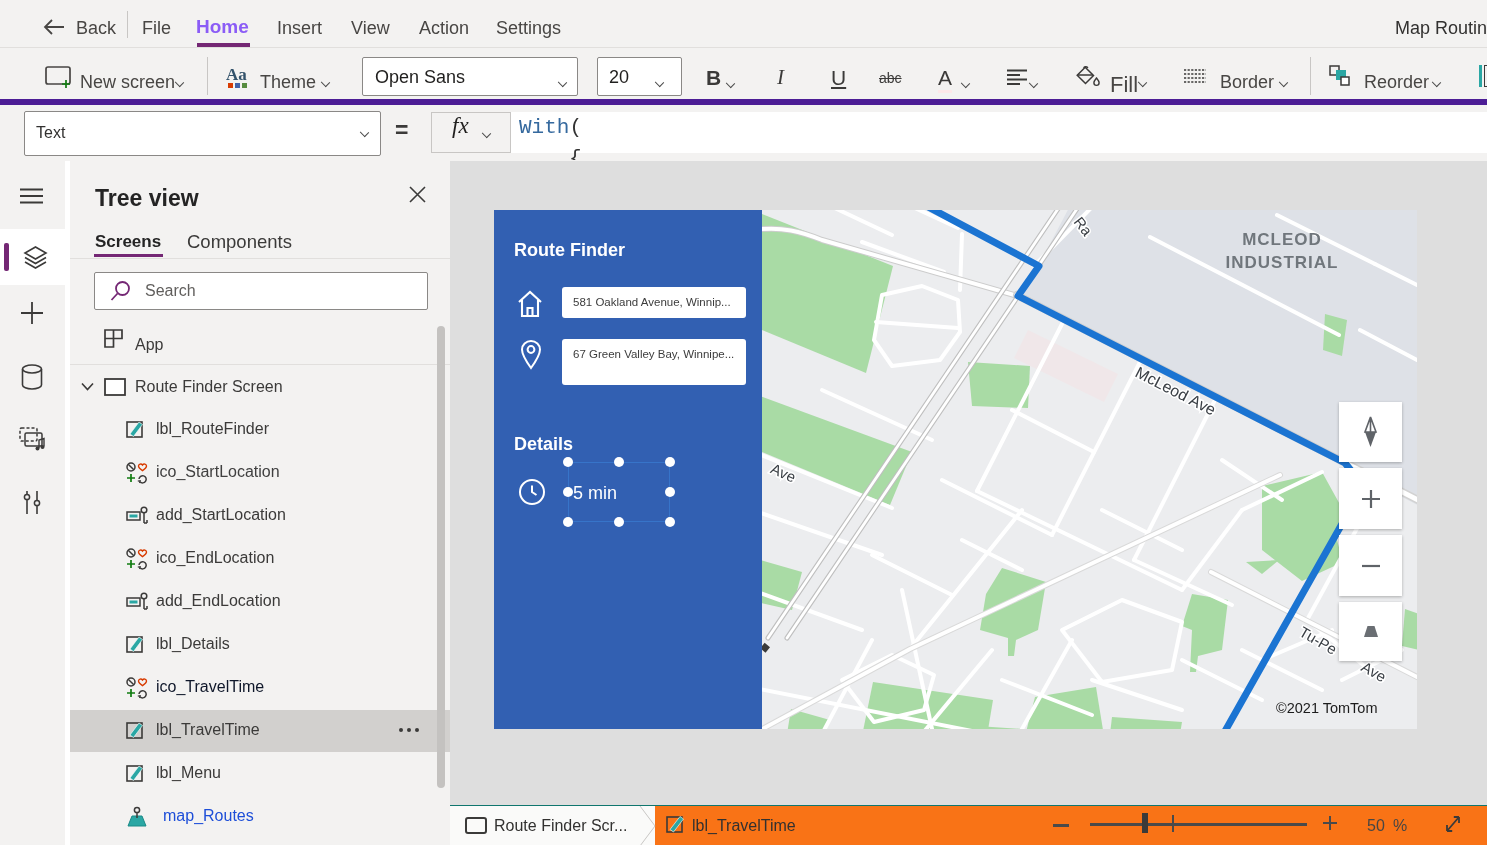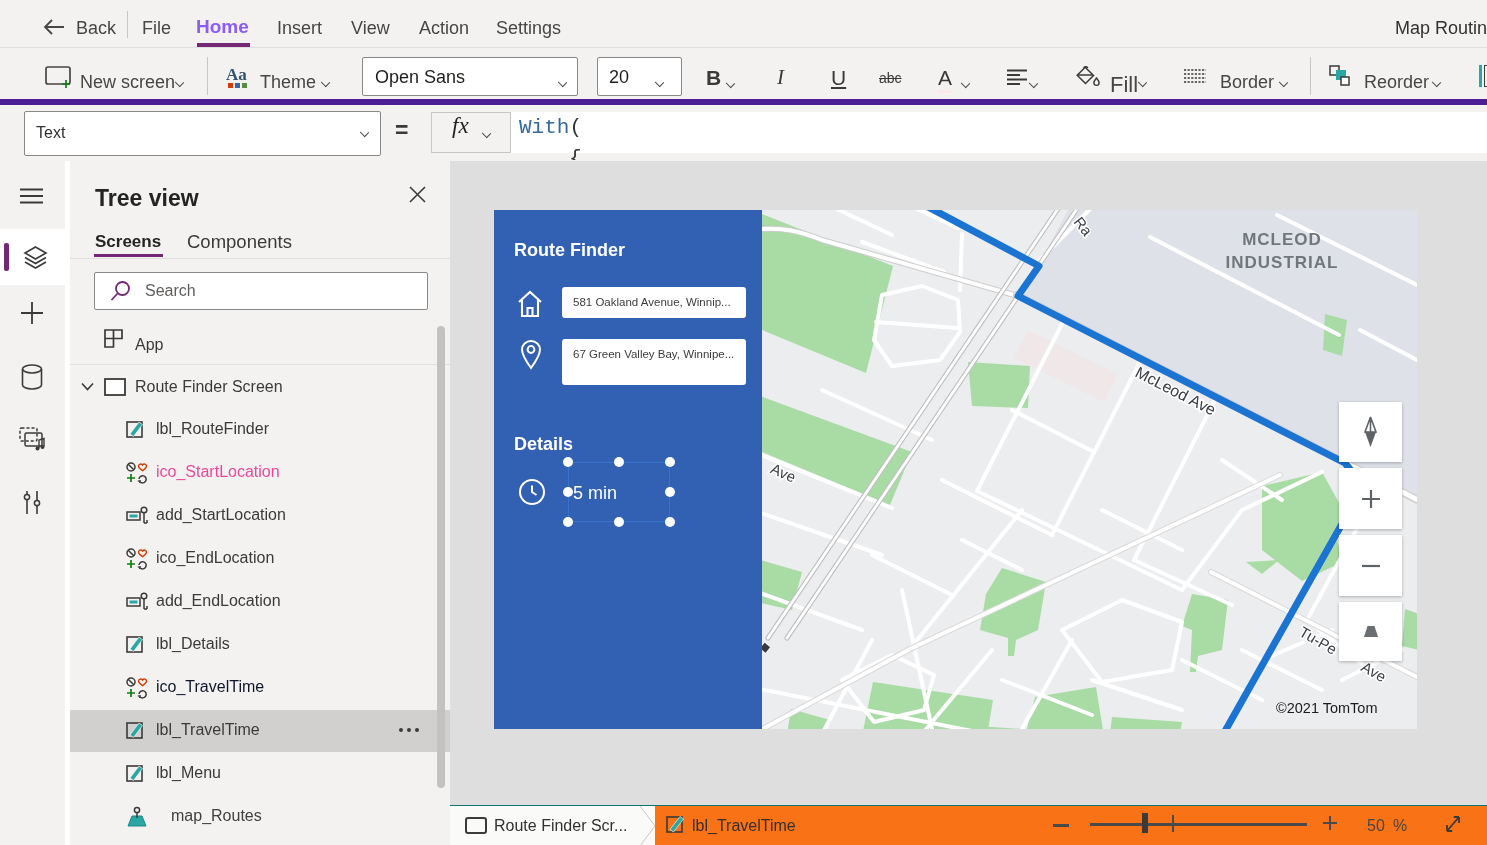--- a/index.html
+++ b/index.html
@@ -172,21 +172,21 @@
       </svg></div>
     <div class="abs" style="left:156px;top:420px;font-size:16px;color:#3b3a39">lbl_RouteFinder</div>
     <div class="abs" style="left:126px;top:462px"><svg width="22" height="22" viewBox="0 0 22 22">
         <circle cx="5" cy="5" r="4" fill="none" stroke="#3b3a39" stroke-width="1.5"></circle>
         <path d="M2.2 2.2 L7.8 7.8" stroke="#3b3a39" stroke-width="1.5"></path>
         <path d="M16.5 3 c-1.3-1.7-4-1-4 1 c0 1.6 2.5 3.6 4 4.6 c1.5-1 4-3 4-4.6 c0-2-2.7-2.7-4-1 Z" fill="none" stroke="#d83b01" stroke-width="1.4"></path>
         <path d="M5 12 v8 M1 16 h8" stroke="#107c10" stroke-width="1.7"></path>
         <path d="M13 17 a3.6 3.6 0 1 1 1 2.8" fill="none" stroke="#3b3a39" stroke-width="1.5"></path>
         <path d="M13.6 21 l0.5-2.3 l-2.3 0.4" fill="none" stroke="#3b3a39" stroke-width="1.3"></path>
       </svg></div>
-    <div class="abs" style="left:156px;top:463px;font-size:16px;color:#ec4899">ico_StartLocation</div>
+    <div class="abs" style="left:156px;top:463px;font-size:16px;color:#404040">ico_StartLocation</div>
     <div class="abs" style="left:126px;top:505px"><svg width="24" height="22" viewBox="0 0 24 22">
         <rect x="1" y="7" width="13" height="8" fill="none" stroke="#3b3a39" stroke-width="1.5"></rect>
         <rect x="3.5" y="9.5" width="8" height="3" fill="#2aa7a4"></rect>
         <circle cx="18" cy="5" r="2.8" fill="none" stroke="#3b3a39" stroke-width="1.5"></circle>
         <path d="M18 8 V18 M18 18 c0 0 0 0 3 0 M21 15 v3" fill="none" stroke="#3b3a39" stroke-width="1.5"></path>
       </svg></div>
     <div class="abs" style="left:156px;top:506px;font-size:16px;color:#3b3a39">add_StartLocation</div>
     <div class="abs" style="left:126px;top:548px"><svg width="22" height="22" viewBox="0 0 22 22">
         <circle cx="5" cy="5" r="4" fill="none" stroke="#3b3a39" stroke-width="1.5"></circle>
         <path d="M2.2 2.2 L7.8 7.8" stroke="#3b3a39" stroke-width="1.5"></path>
@@ -225,21 +225,21 @@
     <div class="abs" style="left:126px;top:763px"><svg width="20" height="20" viewBox="0 0 20 20">
         <rect x="1" y="3" width="15" height="15" fill="none" stroke="#3b3a39" stroke-width="1.6"></rect>
         <path d="M4 15 L13 3 L16.5 5.5 L7.5 17.5 Z" fill="#2aa7a4" stroke="#fff" stroke-width=".6"></path>
       </svg></div>
     <div class="abs" style="left:156px;top:764px;font-size:16px;color:#3b3a39">lbl_Menu</div>
     <div class="abs" style="left:126px;top:806px"><svg width="22" height="22" viewBox="0 0 22 22">
         <path d="M6 10 h10 L20 20 H2 Z" fill="#2aa7a4" stroke="#1b8a87" stroke-width="1"></path>
         <circle cx="11" cy="4" r="2.6" fill="none" stroke="#3b3a39" stroke-width="1.5"></circle>
         <path d="M11 7 V12" stroke="#3b3a39" stroke-width="1.5"></path>
       </svg></div>
-    <div class="abs" style="left:171px;top:807px;font-size:16px;color:#404040">map_Routes</div>
+    <div class="abs" style="left:163px;top:807px;font-size:16px;color:#1d4ed8">map_Routes</div>
   </div>
 
 <div class="abs" style="left:437px;top:326px;width:8px;height:462px;background:#c4c2c0;border-radius:4px"></div>
 
 <div class="abs" style="left:450px;top:161px;width:1037px;height:644px;background:#dedede"></div>
 
 <div class="abs" id="screen" style="left:494px;top:210px;width:923px;height:519px;background:#ecedef;overflow:hidden">
 
   <div class="abs" style="left:268px;top:0;width:655px;height:519px;overflow:hidden">
     <svg width="655" height="519" viewBox="0 0 655 519" id="mapsvg">

